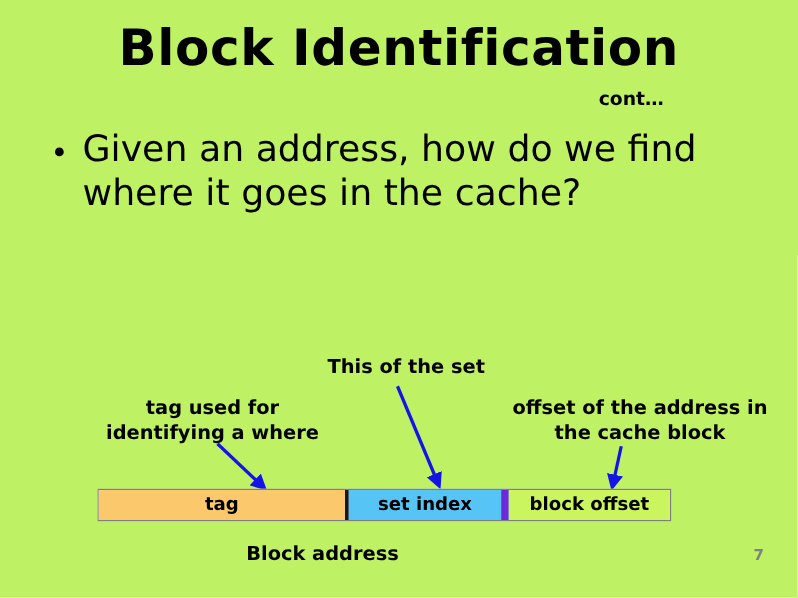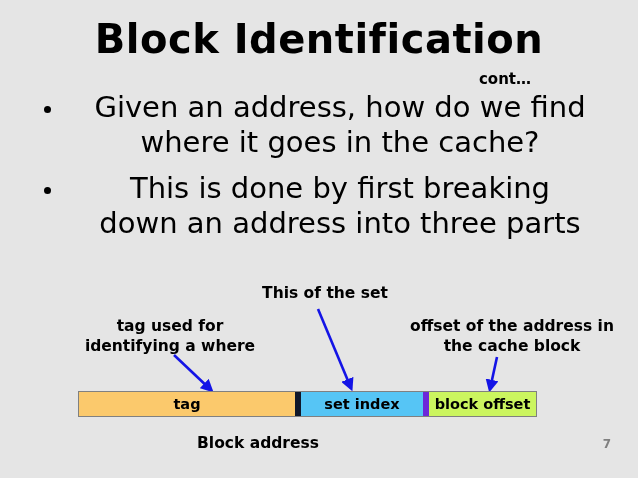--- a/index.html
+++ b/index.html
@@ -13,21 +13,21 @@
     position: relative;
     overflow: hidden;
     font-family: "DejaVu Sans", sans-serif;
     color: #000000;
   }
   .slide {
     position: absolute;
     left: 0; top: 0;
     width: 638px;
     height: 478px;
-    background: #e5e5e5;
+    background: #bef264;
   }
 
   
   .title {
     position: absolute;
     left: 0;
     top: 16px;
     width: 638px;
     text-align: center;
     font-family: "DejaVu Sans", sans-serif;
@@ -46,23 +46,22 @@
     font-family: "DejaVu Sans", sans-serif;
     font-weight: bold;
     font-size: 15px;
     color: #000000;
   }
 
   
   .bullet-list {
     position: absolute;
     left: 34px;
-    top: 90px;
+    top: 102px;
     width: 580px;
-    text-align: center;
   }
   .bullet-row {
     position: relative;
     padding-left: 32px;
     margin-bottom: 10px;
   }
   .bullet-dot {
     position: absolute;
     left: 10px;
     top: 16px;
@@ -129,21 +128,21 @@
     display: flex;
     align-items: center;
     justify-content: center;
     box-sizing: border-box;
     font-family: "DejaVu Sans", sans-serif;
     font-weight: bold;
     font-size: 14.5px;
     color: #000000;
     height: 100%;
   }
-  .seg-tag      { width: 222px; background: #FBC96C; border-right: 6px solid #0f172a; }
+  .seg-tag      { width: 200px; background: #FBC96C; border-right: 3px solid #0f172a; }
   .seg-setindex { width: 128px; background: #56C5F5; border-right: 6px solid #6d28d9; }
   .seg-offset   { flex: 1 1 auto; background: #CBF55F; }
 
   .block-address-label {
     position: absolute;
     left: 148px;
     top: 434px;
     width: 220px;
     text-align: center;
     font-family: "DejaVu Sans", sans-serif;
@@ -176,27 +175,20 @@
   <div class="bullet-list">
 
     <div class="bullet-row">
       <span class="bullet-dot"></span>
       <div class="bullet-text">
         <div>Given an address, how do we find</div>
         <div>where it goes in the cache?</div>
       </div>
     </div>
 
-    <div class="bullet-row">
-      <span class="bullet-dot"></span>
-      <div class="bullet-text">
-        <div>This is done by first breaking</div>
-        <div>down an address into three parts</div>
-      </div>
-    </div>
 
   </div>
 
   <div class="callout callout-index">This of the set</div>
 
   <div class="callout callout-tag">
     <div>tag used for</div>
     <div>identifying a where</div>
   </div>
 

